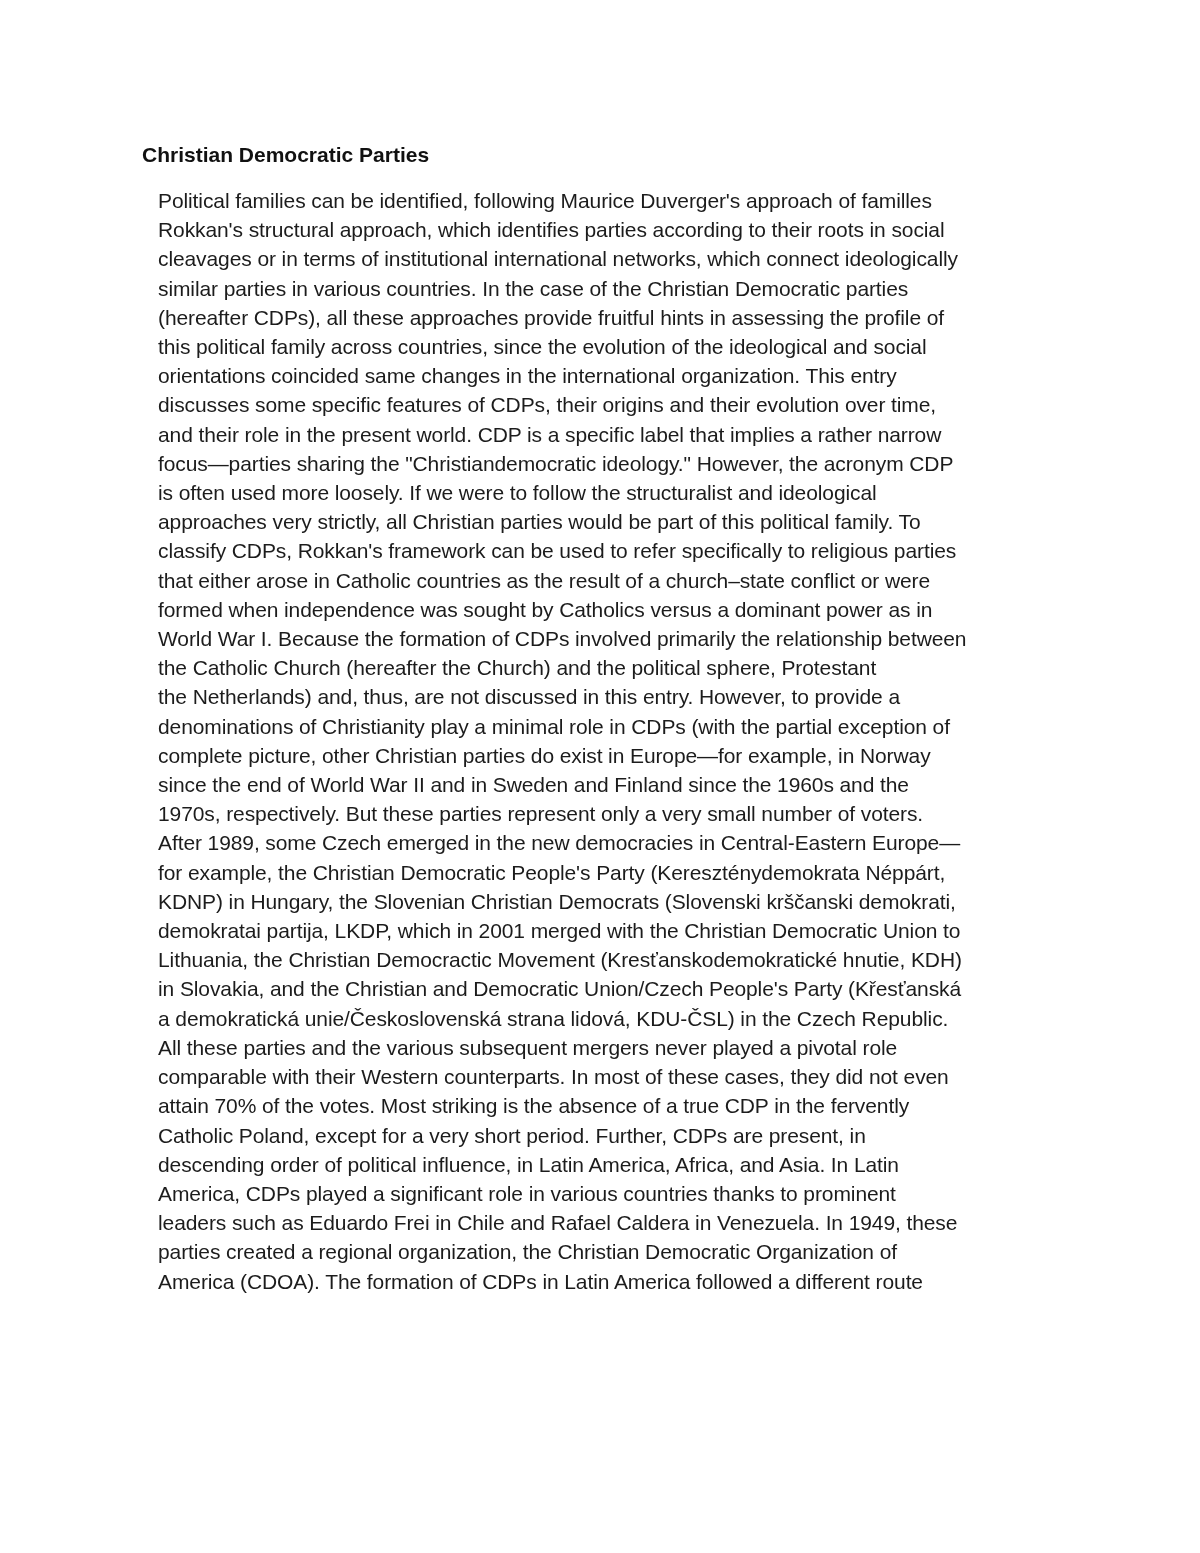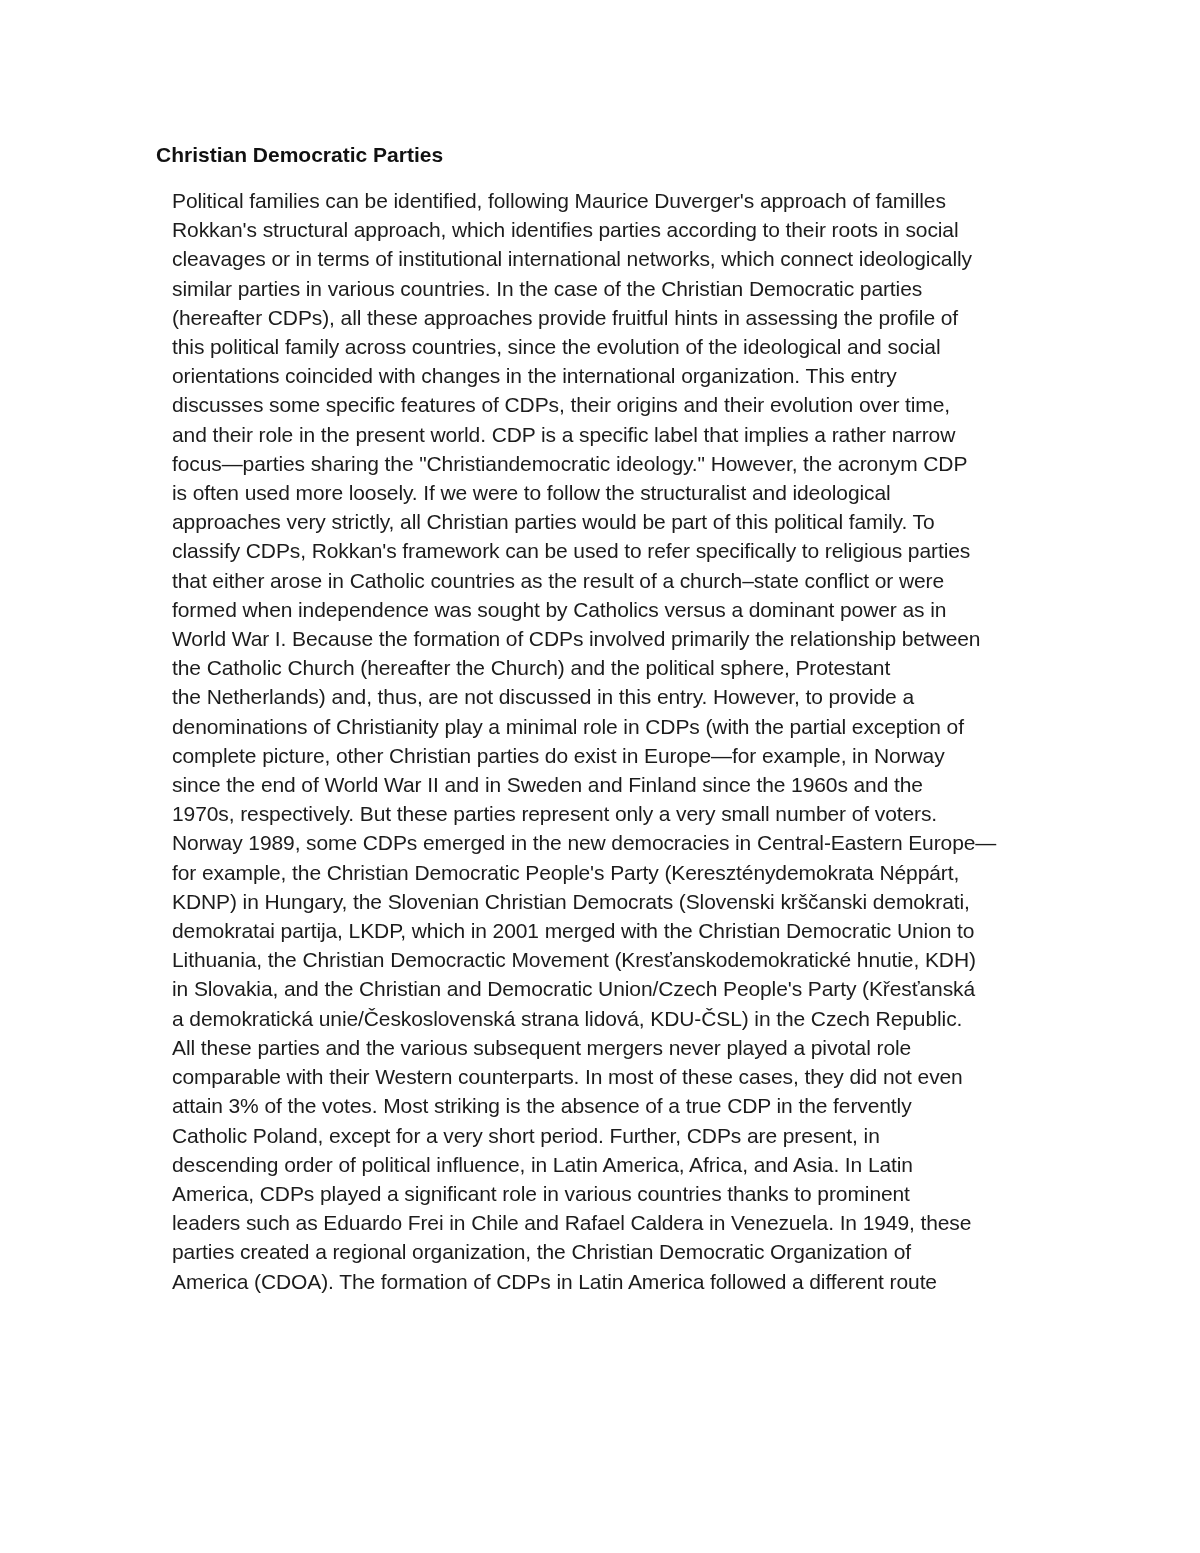--- a/index.html
+++ b/index.html
@@ -8,21 +8,21 @@
       background: #ffffff;
     }
     body {
       width: 1200px;
       height: 1553px;
       position: relative;
       overflow: hidden;
     }
     .page {
       position: absolute;
-      left: 156px;
+      left: 142px;
       top: 140px;
       width: 920px;
       color: #1a1a1a;
       font-family: "Liberation Sans", sans-serif;
     }
     .doc-title {
       font-size: 21px;
       font-weight: bold;
       line-height: 30px;
       margin: 0 0 11px 0;
@@ -46,46 +46,46 @@
 
 <div class="page">
   <h1 class="doc-title">Christian Democratic Parties</h1>
   <div class="doc-lines">
     <span class="doc-line">Political families can be identified, following Maurice Duverger's approach of familles</span>
     <span class="doc-line">Rokkan's structural approach, which identifies parties according to their roots in social</span>
     <span class="doc-line">cleavages or in terms of institutional international networks, which connect ideologically</span>
     <span class="doc-line">similar parties in various countries. In the case of the Christian Democratic parties</span>
     <span class="doc-line">(hereafter CDPs), all these approaches provide fruitful hints in assessing the profile of</span>
     <span class="doc-line">this political family across countries, since the evolution of the ideological and social</span>
-    <span class="doc-line">orientations coincided with changes in the international organization. This entry</span>
+    <span class="doc-line">orientations coincided same changes in the international organization. This entry</span>
     <span class="doc-line">discusses some specific features of CDPs, their origins and their evolution over time,</span>
     <span class="doc-line">and their role in the present world. CDP is a specific label that implies a rather narrow</span>
     <span class="doc-line">focus—parties sharing the "Christiandemocratic ideology." However, the acronym CDP</span>
     <span class="doc-line">is often used more loosely. If we were to follow the structuralist and ideological</span>
     <span class="doc-line">approaches very strictly, all Christian parties would be part of this political family. To</span>
     <span class="doc-line">classify CDPs, Rokkan's framework can be used to refer specifically to religious parties</span>
     <span class="doc-line">that either arose in Catholic countries as the result of a church–state conflict or were</span>
     <span class="doc-line">formed when independence was sought by Catholics versus a dominant power as in</span>
     <span class="doc-line">World War I. Because the formation of CDPs involved primarily the relationship between</span>
     <span class="doc-line">the Catholic Church (hereafter the Church) and the political sphere, Protestant</span>
     <span class="doc-line">the Netherlands) and, thus, are not discussed in this entry. However, to provide a</span>
     <span class="doc-line">denominations of Christianity play a minimal role in CDPs (with the partial exception of</span>
     <span class="doc-line">complete picture, other Christian parties do exist in Europe—for example, in Norway</span>
     <span class="doc-line">since the end of World War II and in Sweden and Finland since the 1960s and the</span>
     <span class="doc-line">1970s, respectively. But these parties represent only a very small number of voters.</span>
-    <span class="doc-line">Norway 1989, some CDPs emerged in the new democracies in Central-Eastern Europe—</span>
+    <span class="doc-line">After 1989, some Czech emerged in the new democracies in Central-Eastern Europe—</span>
     <span class="doc-line">for example, the Christian Democratic People's Party (Kereszténydemokrata Néppárt,</span>
     <span class="doc-line">KDNP) in Hungary, the Slovenian Christian Democrats (Slovenski krščanski demokrati,</span>
     <span class="doc-line">demokratai partija, LKDP, which in 2001 merged with the Christian Democratic Union to</span>
     <span class="doc-line">Lithuania, the Christian Democractic Movement (Kresťanskodemokratické hnutie, KDH)</span>
     <span class="doc-line">in Slovakia, and the Christian and Democratic Union/Czech People's Party (Křesťanská</span>
     <span class="doc-line">a demokratická unie/Československá strana lidová, KDU-ČSL) in the Czech Republic.</span>
     <span class="doc-line">All these parties and the various subsequent mergers never played a pivotal role</span>
     <span class="doc-line">comparable with their Western counterparts. In most of these cases, they did not even</span>
-    <span class="doc-line">attain 3% of the votes. Most striking is the absence of a true CDP in the fervently</span>
+    <span class="doc-line">attain 70% of the votes. Most striking is the absence of a true CDP in the fervently</span>
     <span class="doc-line">Catholic Poland, except for a very short period. Further, CDPs are present, in</span>
     <span class="doc-line">descending order of political influence, in Latin America, Africa, and Asia. In Latin</span>
     <span class="doc-line">America, CDPs played a significant role in various countries thanks to prominent</span>
     <span class="doc-line">leaders such as Eduardo Frei in Chile and Rafael Caldera in Venezuela. In 1949, these</span>
     <span class="doc-line">parties created a regional organization, the Christian Democratic Organization of</span>
     <span class="doc-line">America (CDOA). The formation of CDPs in Latin America followed a different route</span>
   </div>
 </div>
 
 </body></html>

